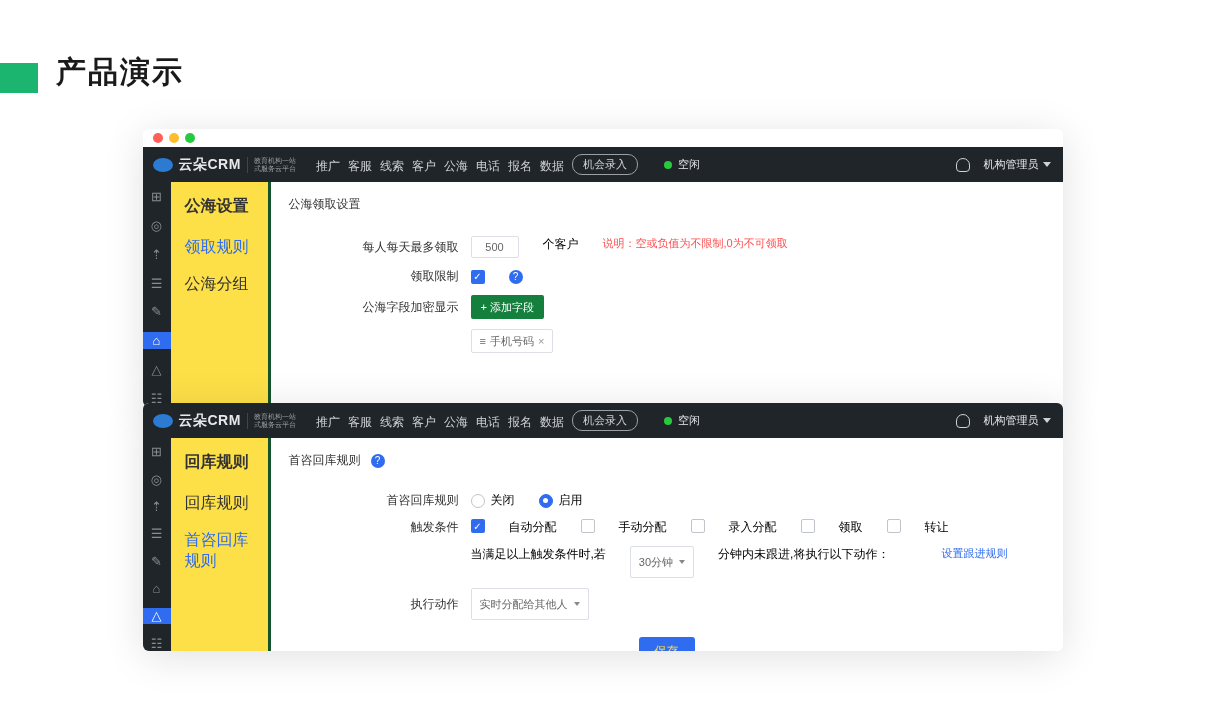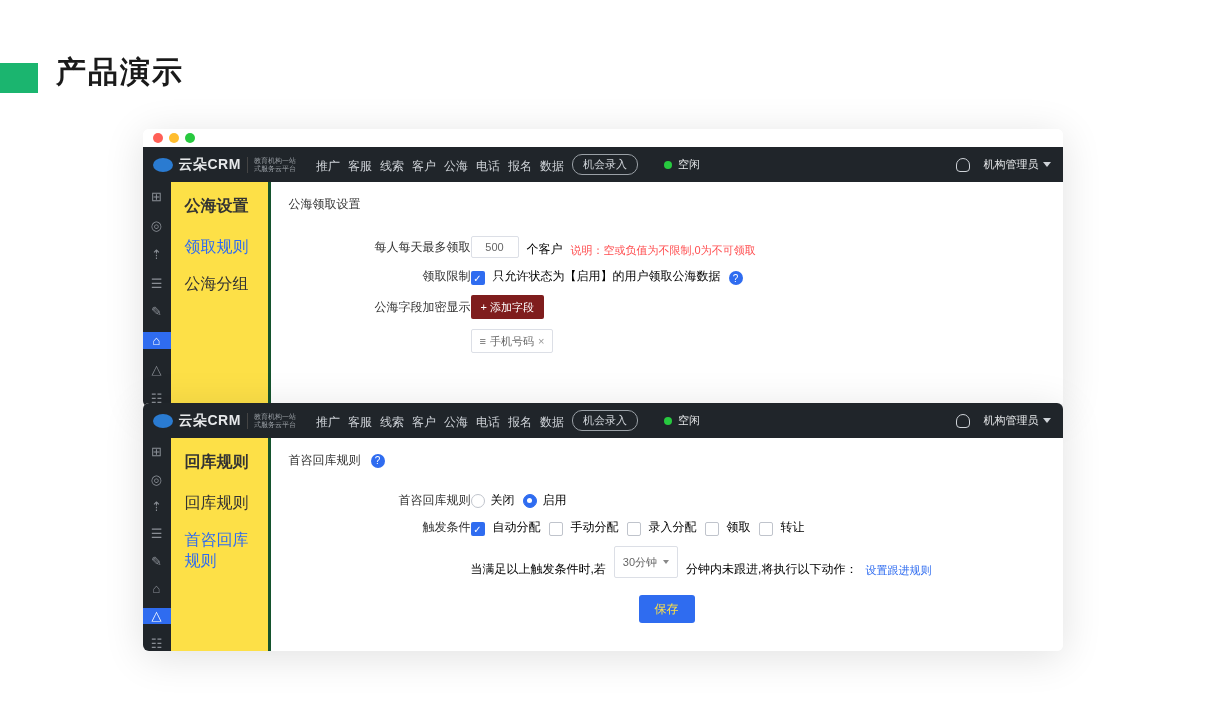--- a/index.html
+++ b/index.html
@@ -36,37 +36,37 @@
 .rail-ico.active{background:#2f6cf0;color:#fff}
 .side{width:100px;background:#fde047;border-right:3px solid #14532d;padding:14px 0;font-size:16px}
 .side-title{font-weight:700;color:#333;padding:0 14px 12px}
 .side-item{padding:8px 14px;color:#333;cursor:pointer}
 .side-item.active{color:#2f6cf0}
 .content{flex:1;background:#fff;font-size:12px}
 .content-title{padding:14px 18px;color:#333;display:flex;align-items:center;gap:10px}
 .help-ico{width:14px;height:14px;border-radius:50%;background:#2f6cf0;color:#fff;font-size:10px;display:flex;align-items:center;justify-content:center}
 .form-area{padding:4px 0 0 0}
 .row{display:flex;align-items:center;padding:5px 0}
-.label{width:200px;text-align:right;color:#333;}
-.val{display:flex;align-items:flex-end;gap:8px;flex-wrap:wrap}
+.label{width:200px;text-align:right;color:#333;padding-right:12px}
+.val{display:flex;align-items:flex-start;gap:24px;flex-wrap:wrap}
 .inp{width:48px;height:22px;border:1px solid #dcdfe6;border-radius:2px;text-align:center;font-size:11px;color:#666}
 .note{color:#ff4d4f;font-size:11px}
 .time-inp{width:60px;height:22px;border:1px solid #dcdfe6;border-radius:2px;text-align:center;font-size:11px;color:#bbb}
 .chk{width:14px;height:14px;border-radius:2px;background:#2f6cf0;color:#fff;font-size:10px;display:flex;align-items:center;justify-content:center}
 .chk.empty{background:#fff;border:1px solid #c0c4cc}
-.btn-add{height:24px;padding:0 10px;background:#7f1d1d;color:#fff;border-radius:2px;font-size:11px;display:flex;align-items:center}
+.btn-add{height:24px;padding:0 10px;background:#15803d;color:#fff;border-radius:2px;font-size:11px;display:flex;align-items:center}
 .chip{height:24px;border:1px solid #dcdfe6;padding:0 8px;display:flex;align-items:center;gap:4px;font-size:11px;color:#666;border-radius:2px}
 .chip .x{color:#999}
 .radio-wrap{display:flex;align-items:center;gap:6px}
 .radio{width:14px;height:14px;border-radius:50%;border:1.5px solid #c0c4cc;display:flex;align-items:center;justify-content:center}
 .radio.on{border-color:#2f6cf0;background:#2f6cf0}
 .radio.on::after{content:"";width:5px;height:5px;border-radius:50%;background:#fff}
 .select{height:32px;border:1px solid #dcdfe6;padding:0 8px;display:flex;align-items:center;gap:6px;font-size:11px;color:#666;border-radius:2px}
 .select .tri2{width:0;height:0;border-left:3px solid transparent;border-right:3px solid transparent;border-top:4px solid #888}
-.link{color:#2f6cf0;font-size:11px;}
+.link{color:#2f6cf0;font-size:11px;margin-left:28px}
 .save-btn{margin:12px auto 0;width:56px;height:28px;background:#2f6cf0;color:#fde047;display:flex;align-items:center;justify-content:center;border-radius:3px;font-size:12px}
 </style>
 </head>
 <body>
 
 <div class="page-title-row">
   <div class="green-bar"></div>
   <div class="title-big">产品演示</div>
 </div>
 
@@ -133,21 +133,20 @@
             <div class="val">
               <input class="inp" value="500" style="">
               <span>个客户</span>
               <span class="note"><span>说明：</span><span>空或负值为不限制,0为不可领取</span></span>
             </div>
           </div>
           <div class="row">
             <div class="label">领取限制</div>
             <div class="val">
               <div class="chk">✓</div>
-              <span>只允许状态为【启用】的用户领取公海数据</span>
               <div class="help-ico">?</div>
             </div>
           </div>
           <div class="row">
             <div class="label">公海字段加密显示</div>
             <div class="val">
               <div class="btn-add">+ 添加字段</div>
             </div>
           </div>
           <div class="row">
@@ -252,19 +251,28 @@
             <div class="val">
               <span>当满足以上触发条件时,若</span>
               <div class="select">
                   <span>30分钟</span>
                   <span class="tri2"></span>
                 </div>
               <span>分钟内未跟进,将执行以下动作：</span>
               <span class="link">设置跟进规则</span>
             </div>
           </div>
+          <div class="row">
+            <div class="label">执行动作</div>
+            <div class="val">
+              <div class="select">
+                  <span>实时分配给其他人</span>
+                  <span class="tri2"></span>
+                </div>
+            </div>
+          </div>
           <div class="save-btn">保存</div>
         </div>
       </div>
     </div>
   </div>
 
 </div>
 
 </body></html>

